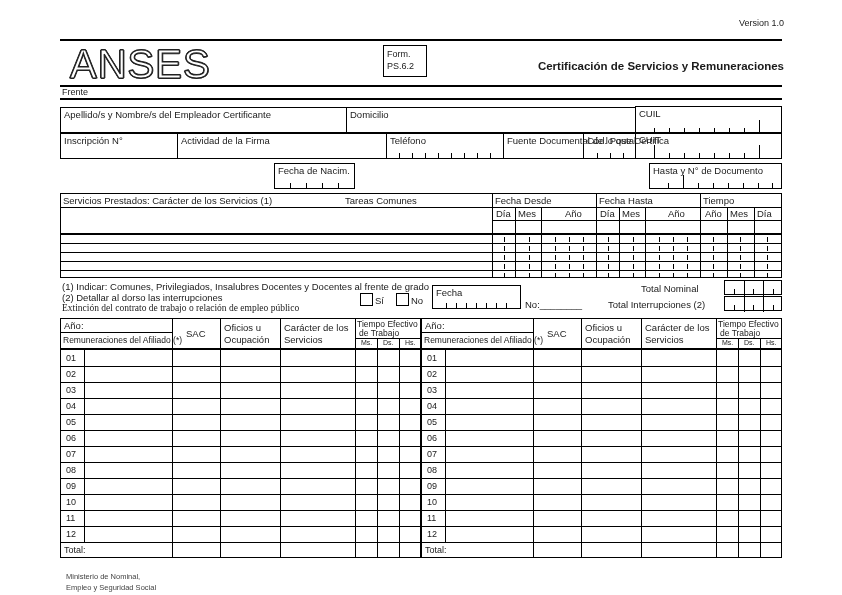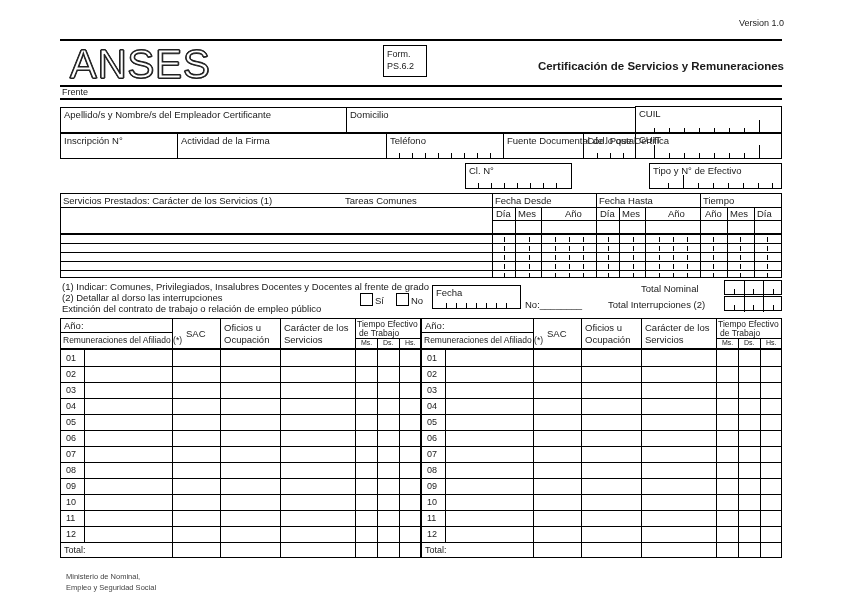--- a/index.html
+++ b/index.html
@@ -146,34 +146,31 @@
         <i style="left:108px;"></i>
         <i style="left:123px;height:13px;"></i>
     </span>
   </div>
 
   <div class="bx" style="left:503px; top:125px; width:279px; height:26px;">
     <span class="fld-label">Fuente Documental de lo que Certifica</span>
   </div>
   <div class="abs" style="left:503px; top:125px; width:279px; height:26px; background:#fff; border:1px solid #000; z-index:-1;"></div>
 
-  <div class="bx" style="left:465px; top:155px; width:107px; height:26px;">
-    <span class="fld-label">Cl.  N°</span>
+  <div class="bx" style="left:274px; top:155px; width:81px; height:26px;">
+    <span class="fld-label">Fecha de Nacim.</span>
     <span class="comb">
-      <i style="left:12px;"></i>
-        <i style="left:25px;"></i>
-        <i style="left:38px;"></i>
-        <i style="left:51px;"></i>
-      <i style="left:64px;"></i>
-        <i style="left:77px;"></i>
-        <i style="left:90px;"></i>
+      <i style="left:15px;"></i>
+        <i style="left:31px;"></i>
+        <i style="left:47px;"></i>
+        <i style="left:63px;"></i>
     </span>
   </div>
   <div class="bx" style="left:649px; top:155px; width:133px; height:26px;">
-    <span class="fld-label">Tipo y N° de Efectivo</span>
+    <span class="fld-label">Hasta y N° de Documento</span>
     <span class="comb">
       <i style="left:18px;"></i>
         <i style="left:33px;height:13px;"></i>
         <i style="left:48px;"></i>
         <i style="left:63px;"></i>
       <i style="left:78px;"></i>
         <i style="left:93px;"></i>
         <i style="left:108px;"></i>
         <i style="left:122px;"></i>
     </span>
@@ -292,21 +289,21 @@
       <i class="abs" style="left:707px; top:44px; width:1px; height:5px; background:#000;"></i>
       <i class="abs" style="left:707px; top:53px; width:1px; height:5px; background:#000;"></i>
       <i class="abs" style="left:707px; top:62px; width:1px; height:5px; background:#000;"></i>
       <i class="abs" style="left:707px; top:71px; width:1px; height:5px; background:#000;"></i>
       <i class="abs" style="left:707px; top:80px; width:1px; height:5px; background:#000;"></i>
     </div>
   </div>
 
   <div class="abs lbl" style="left:62px; top:273px;">(1) Indicar: Comunes, Privilegiados, Insalubres Docentes y Docentes al frente de grado</div>
   <div class="abs lbl" style="left:62px; top:284px;">(2) Detallar al dorso las interrupciones</div>
-  <div class="abs lbl" style="left:62px; top:295px;">Extinción del contrato de trabajo o relación de empleo público</div>
+  <div class="abs lbl" style="left:62px; top:295px;font-family:Liberation Serif, serif;">Extinción del contrato de trabajo o relación de empleo público</div>
 
   <div class="abs" style="left:360px; top:285px; width:13px; height:13px; border:1.5px solid #000;"></div>
   <div class="abs lbl" style="left:375px; top:287px;">Sí</div>
   <div class="abs" style="left:396px; top:285px; width:13px; height:13px; border:1.5px solid #000;"></div>
   <div class="abs lbl" style="left:411px; top:287px;">No</div>
 
   <div class="bx" style="left:432px; top:277px; width:89px; height:24px;">
     <span class="fld-label">Fecha</span>
     <span class="comb">
       <i style="left:13px;"></i>

